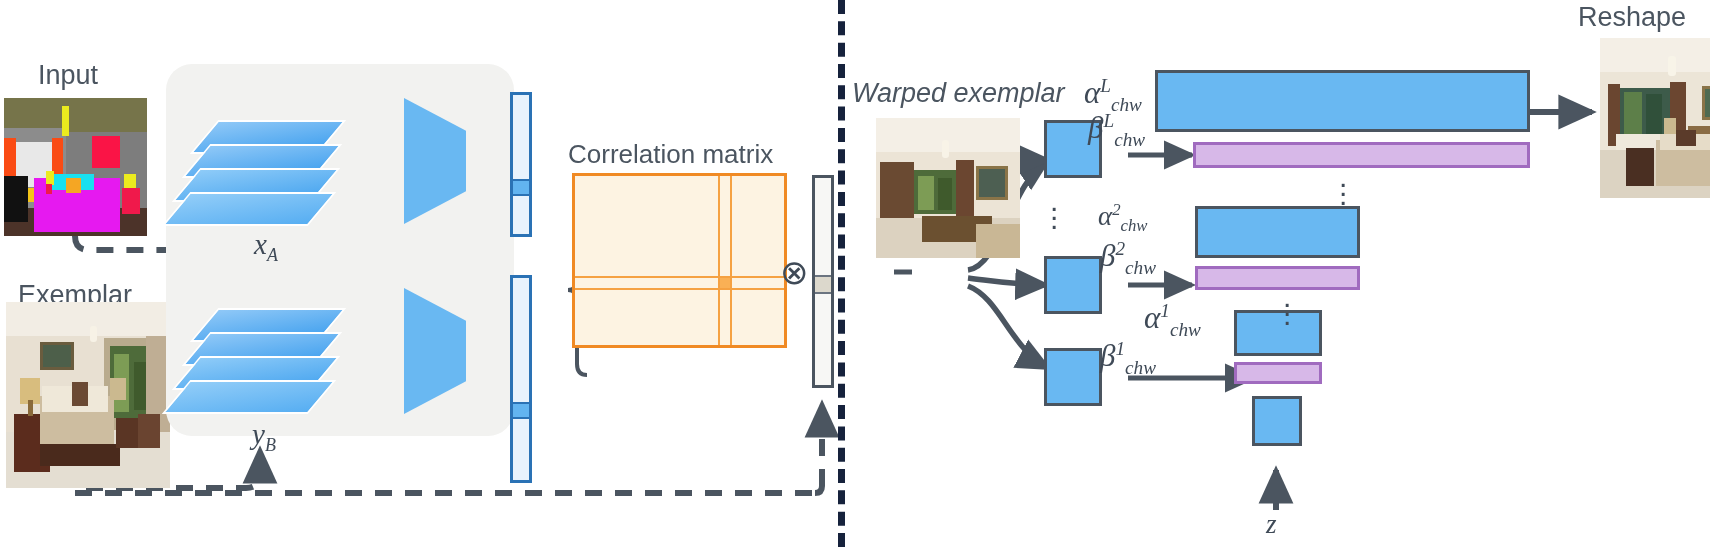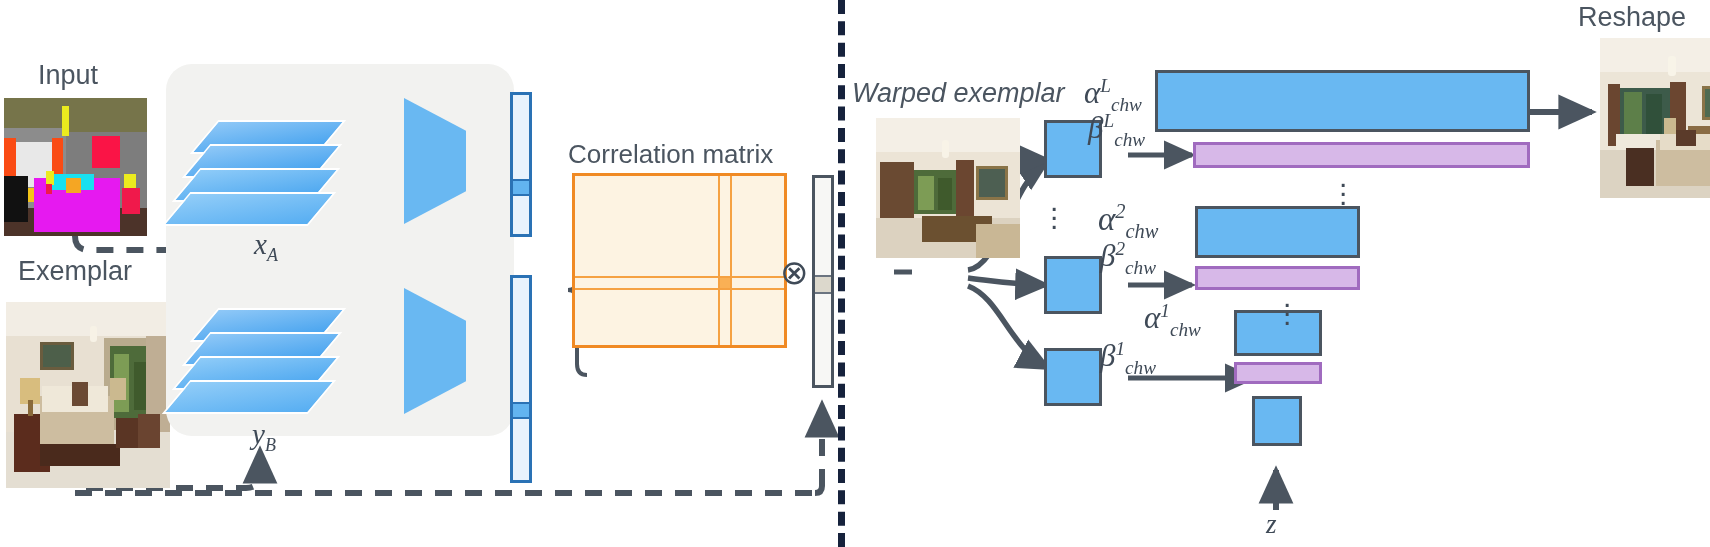--- a/index.html
+++ b/index.html
@@ -258,21 +258,21 @@
     <div class="seg-table" style="left:24px;top:90px;width:26px;height:14px;"></div>
     <div class="seg-bed" style="left:30px;top:80px;width:86px;height:54px;"></div>
     <div class="seg-pillow" style="left:48px;top:76px;width:42px;height:16px;"></div>
     <div class="seg-cushion" style="left:62px;top:80px;width:15px;height:15px;"></div>
     <div class="seg-lamp" style="left:42px;top:73px;width:8px;height:14px;"></div>
     <div class="seg-lamp" style="left:120px;top:76px;width:12px;height:16px;"></div>
     <div class="seg-stand" style="left:118px;top:90px;width:18px;height:26px;"></div>
     <div class="seg-stand" style="left:42px;top:86px;width:6px;height:10px;"></div>
   </div>
 
-  <div class="panel-label abs" style="left:18px; top:256px;">Exemplar</div>
+  <div class="panel-label abs" style="left:18px; top:280px;">Exemplar</div>
 
   <div class="thumb" style="left:6px; top:302px; width:164px; height:186px; background:#ded5c6;">
     <div style="left:0;top:0;width:164px;height:40px;background:#f2ede4;"></div>
     <div style="left:0;top:34px;width:164px;height:104px;background:#e8e0d2;"></div>
     <div style="left:98px;top:36px;width:66px;height:92px;background:#b9ab8e;"></div>
     <div style="left:104px;top:44px;width:42px;height:72px;background:#4e6b3a;"></div>
     <div style="left:108px;top:52px;width:15px;height:58px;background:#7d9c55;"></div>
     <div style="left:128px;top:60px;width:13px;height:48px;background:#3f5a2c;"></div>
     <div style="left:140px;top:34px;width:24px;height:104px;background:#bfae94;"></div>
     <div style="left:34px;top:40px;width:34px;height:28px;background:#6a5c3e;"></div>
@@ -385,21 +385,21 @@
   <div class="blk-blue" style="left:1044px; top:256px; width:58px; height:58px;"></div>
   <div class="blk-blue" style="left:1044px; top:348px; width:58px; height:58px;"></div>
 
   <div class="math abs" style="left:1084px; top:75px; font-size:31px;">
     <span>α</span><sup>L</sup><sub>chw</sub>
   </div>
   <div class="math abs" style="left:1088px; top:110px; font-size:31px;">
     <span>β</span><sup>L</sup><sub>chw</sub>
   </div>
 
-  <div class="math abs" style="left:1098px; top:200px; font-size:33px;">
+  <div class="math abs" style="left:1098px; top:200px; font-size:27px;">
     <span>α</span><sup>2</sup><sub>chw</sub>
   </div>
   <div class="math abs" style="left:1100px; top:238px; font-size:31px;">
     <span>β</span><sup>2</sup><sub>chw</sub>
   </div>
 
   <div class="math abs" style="left:1144px; top:300px; font-size:31px;">
     <span>α</span><sup>1</sup><sub>chw</sub>
   </div>
   <div class="math abs" style="left:1100px; top:338px; font-size:31px;">

